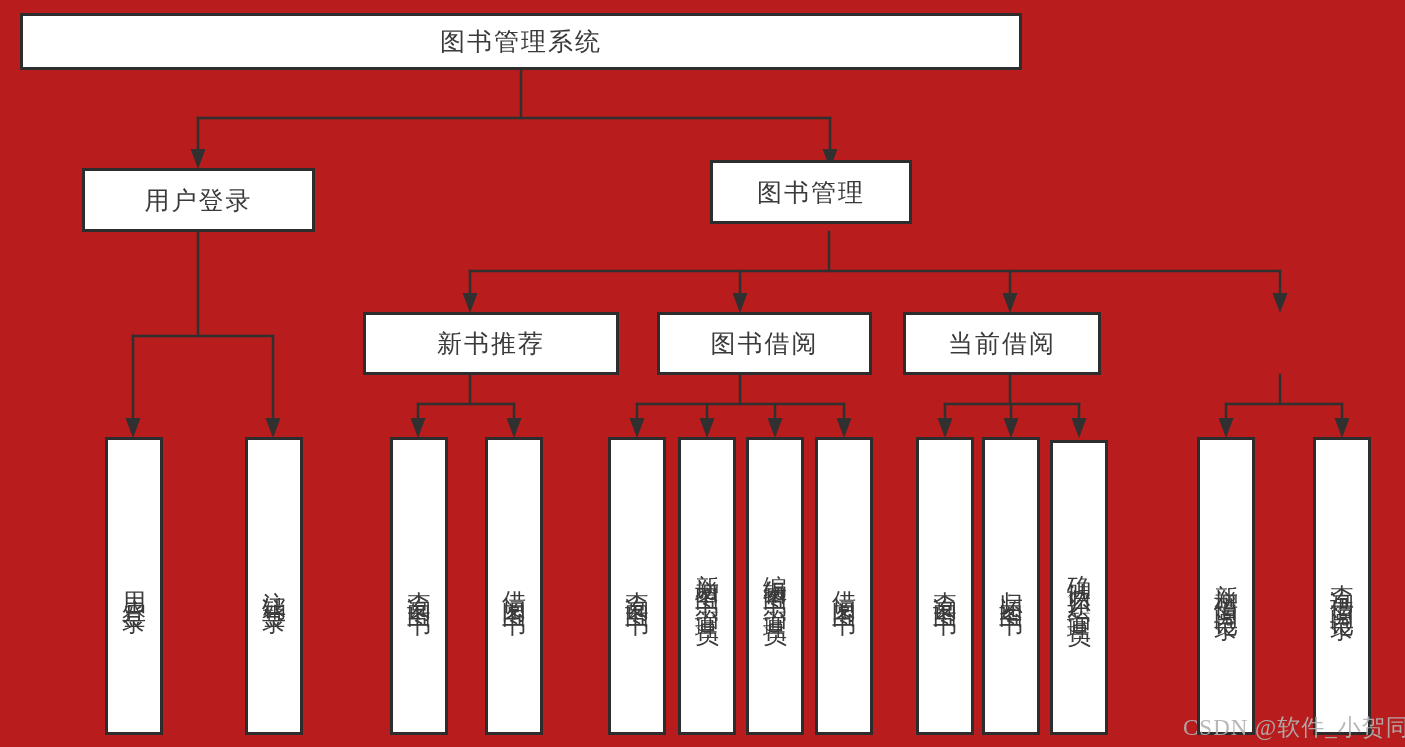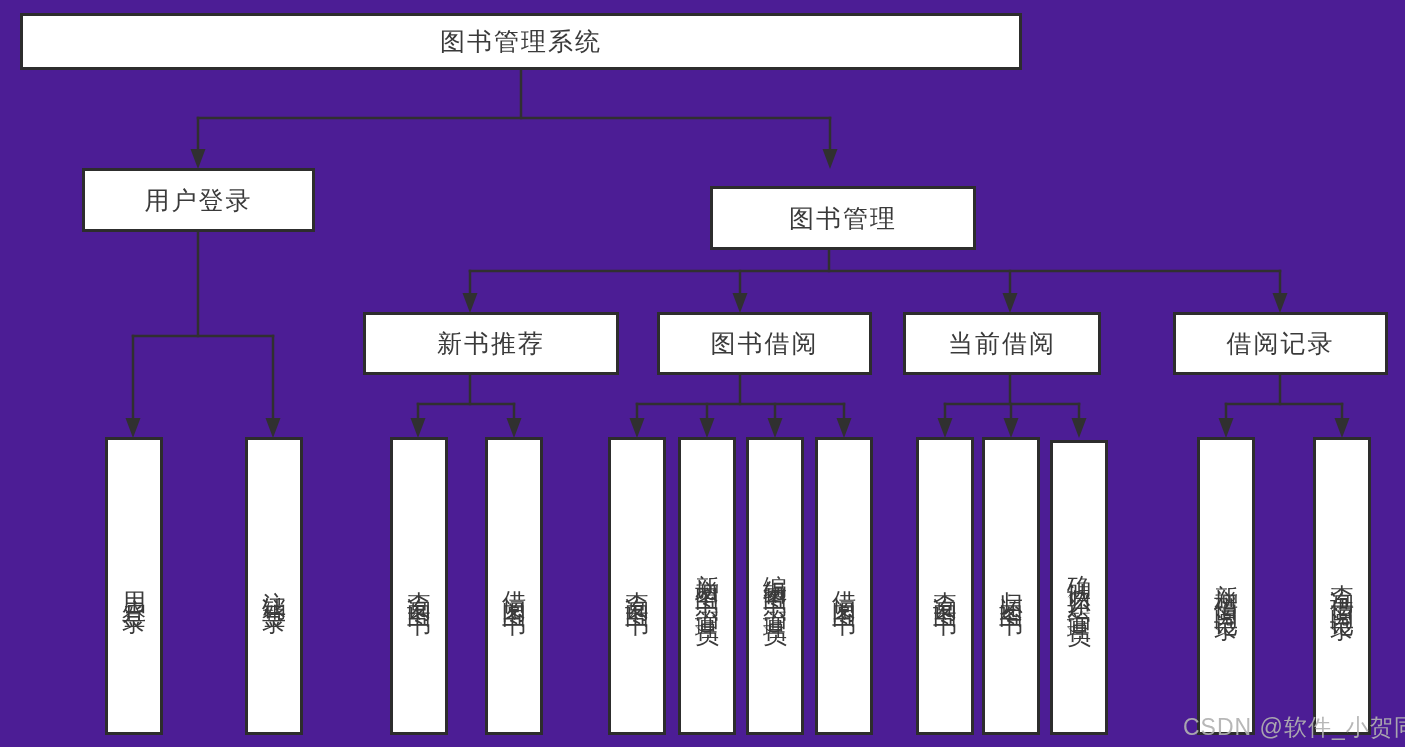--- a/index.html
+++ b/index.html
@@ -1,18 +1,18 @@
 <!DOCTYPE html>
 <html><head>
 <meta charset="utf-8">
 <style>
   html,body{margin:0;padding:0;background:#ffffff;}
   .stage{
-    position:relative;width:1405px;height:747px;background:#4c1d95;
-    font-family:Liberation Sans, sans-serif;
+    position:relative;width:1405px;height:747px;background:#b91c1c;
+    font-family:Liberation Serif, serif;
     color:#3a3a3a;overflow:hidden;
   }
   .wires{position:absolute;left:0;top:0;width:1405px;height:747px;}
   .node{
     position:absolute;box-sizing:border-box;background:#ffffff;
     border:3px solid #2d2d2d;
     display:flex;align-items:center;justify-content:center;
     font-size:25px;letter-spacing:2px;line-height:1;
     z-index:2;text-align:center;
   }
@@ -94,26 +94,25 @@
       <polygon points="1003.5,418 1018.5,418 1011,438"></polygon>
       <polygon points="1071.5,418 1086.5,418 1079,438"></polygon>
       <polygon points="1218.5,418 1233.5,418 1226,438"></polygon>
       <polygon points="1334.5,418 1349.5,418 1342,438"></polygon>
     </g>
   </svg>
 
   <div class="node" style="left:20px;top:13px;width:1002px;height:57px">图书管理系统</div>
 
   <div class="node" style="left:82px;top:168px;width:233px;height:64px">用户登录</div>
-  <div class="node" style="left:710px;top:186px;width:266px;height:64px">图书管理</div>
+  <div class="node" style="left:710px;top:160px;width:202px;height:64px">图书管理</div>
 
   <div class="node" style="left:363px;top:312px;width:256px;height:63px">新书推荐</div>
   <div class="node" style="left:657px;top:312px;width:215px;height:63px">图书借阅</div>
   <div class="node" style="left:903px;top:312px;width:198px;height:63px">当前借阅</div>
-  <div class="node" style="left:1173px;top:312px;width:215px;height:63px">借阅记录</div>
 
   <div class="node v" style="left:105px;top:437px;width:58px;height:298px">用户登录</div>
   <div class="node v" style="left:245px;top:437px;width:58px;height:298px">注销登录</div>
 
   <div class="node v" style="left:390px;top:437px;width:58px;height:298px">查询图书</div>
   <div class="node v" style="left:485px;top:437px;width:58px;height:298px">借阅图书</div>
 
   <div class="node v" style="left:608px;top:437px;width:58px;height:298px">查询图书</div>
   <div class="node v" style="left:678px;top:437px;width:58px;height:298px">新增图书（管理员）</div>
   <div class="node v" style="left:746px;top:437px;width:58px;height:298px">编辑图书（管理员）</div>

